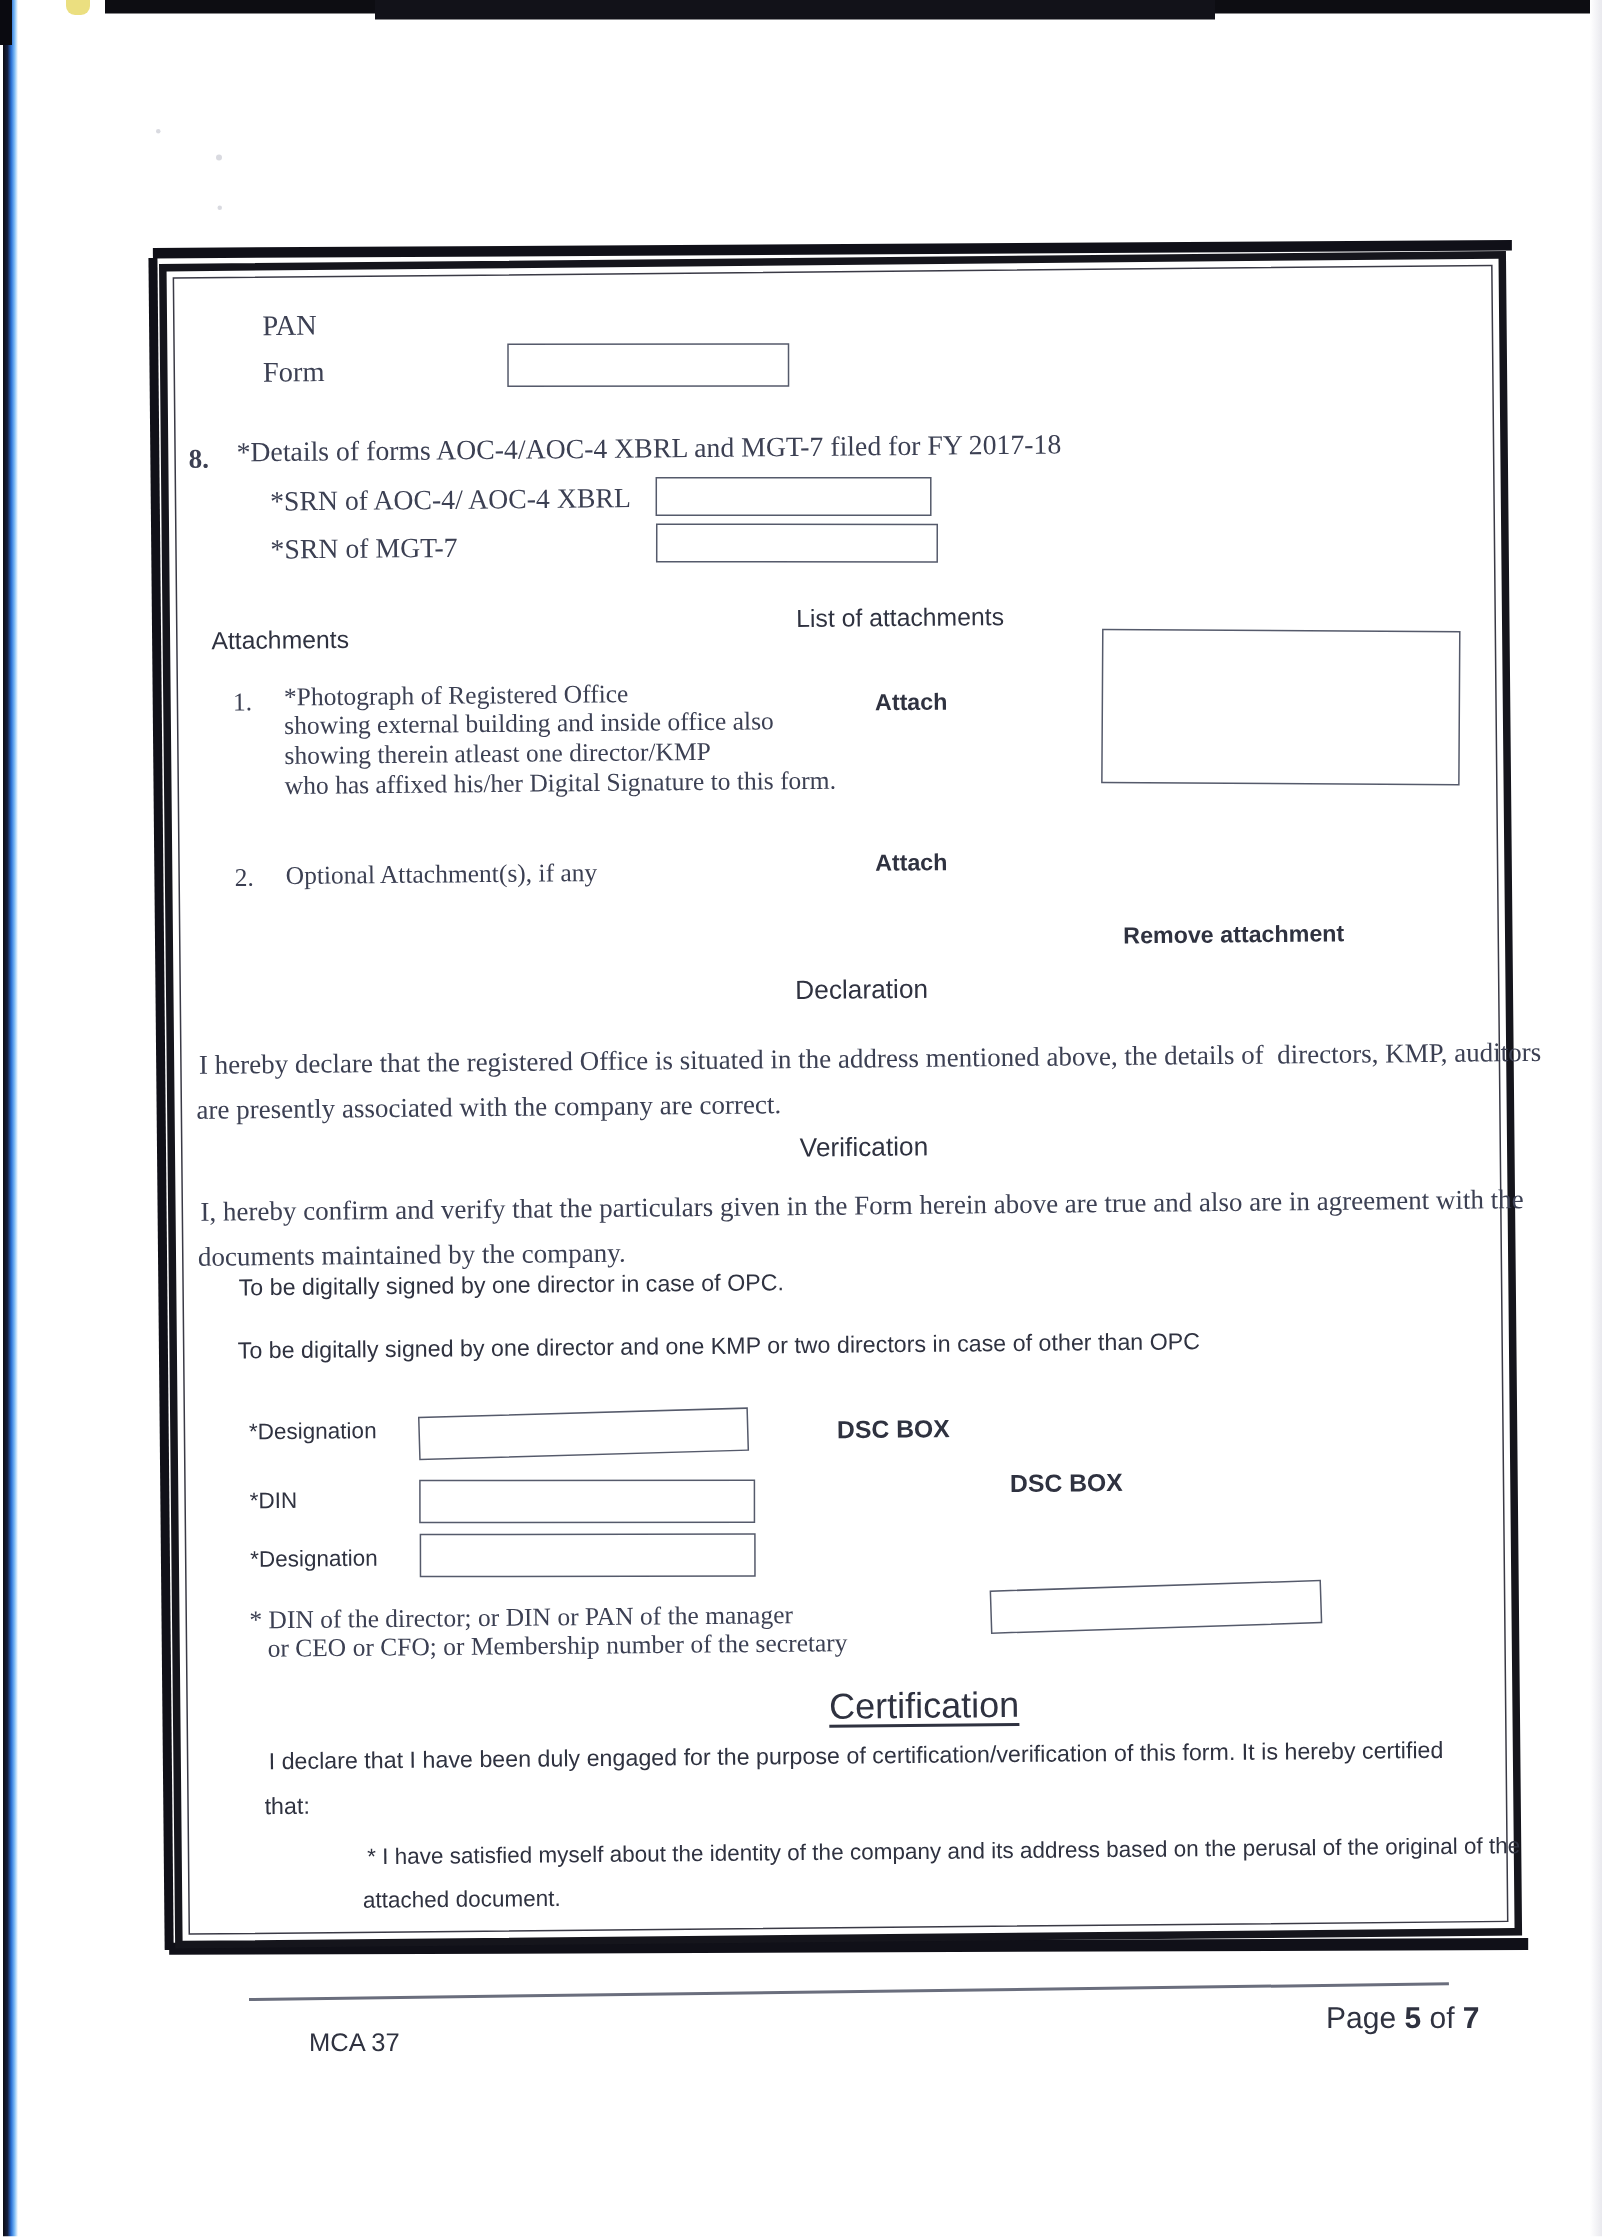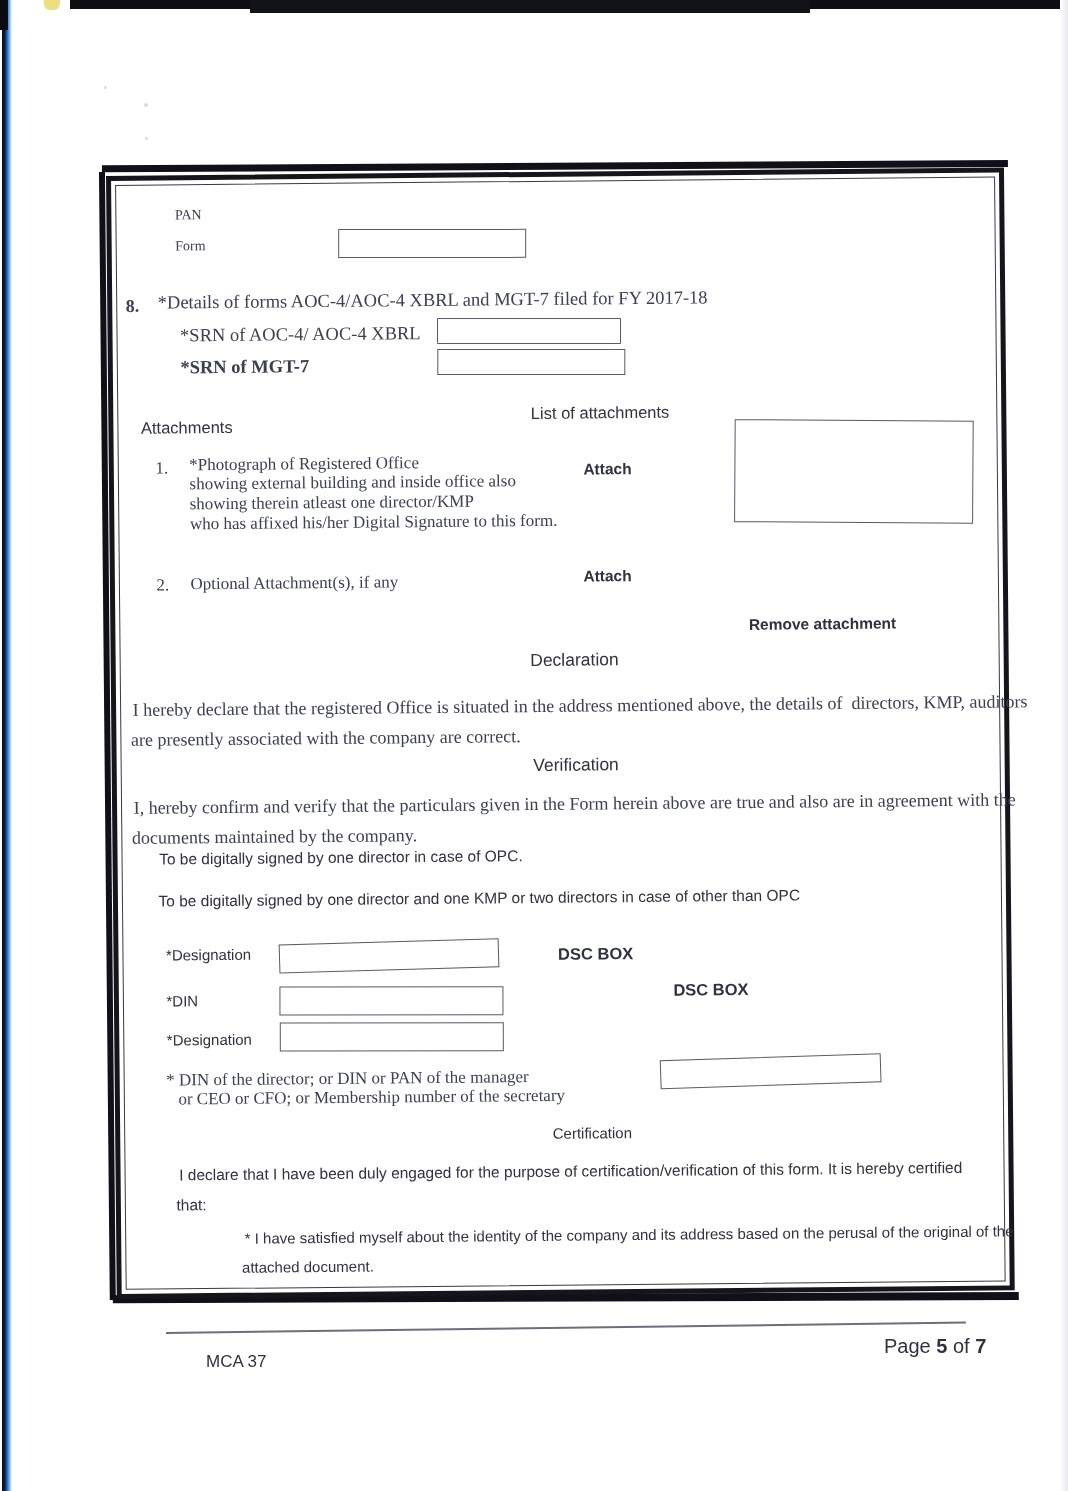--- a/index.html
+++ b/index.html
@@ -82,33 +82,33 @@
   .serif{font-family:"Liberation Serif", serif;color:#3c4053;}
   .sans{font-family:"Liberation Sans", sans-serif;color:#2f3240;}
 
   .t{position:absolute;white-space:pre;line-height:1.28;}
 
   
   .box{
     position:absolute;border:1.4px solid #555a6b;background:#ffffff;
   }
 
-  .lbl-pan{font-size:14px;}
+  .lbl-pan{font-size:19px;}
   .q-num{font-size:18px;font-weight:700;}
   .q-text{font-size:18.5px;}
   .srn-lbl{font-size:18.5px;}
 
   .sect-head{font-size:17.5px;font-weight:400;}
   .body-serif{font-size:18px;line-height:1.75;}
   .body-sans{font-size:15.5px;line-height:1.85;}
   .bold-sans{font-size:15.5px;font-weight:700;}
   .small-sans{font-size:15px;}
 
   .cert-title{
-    font-size:15px;text-underline-offset:4px;
+    font-size:24px;text-decoration:underline;text-underline-offset:4px;
   }
 
   
   #footer-rule{
     position:absolute;left:166px;top:1332px;width:800px;height:2px;
     background:#6a6e7d;transform:rotate(-0.75deg);transform-origin:left top;
   }
   #footer-left{position:absolute;left:206px;top:1352px;font-size:17px;}
   #footer-right{position:absolute;left:884px;top:1335px;font-size:20px;}
   #footer-right b{font-weight:700;}
@@ -149,21 +149,21 @@
     <div class="box" style="left:343px;top:228px;width:186px;height:27px;transform:rotate(0.5deg);"></div>
 
     <div class="t serif q-num" style="left:130px;top:291px;">8.</div>
 
     <div class="t serif q-text" style="left:162px;top:288px;">*Details of forms AOC-4/AOC-4 XBRL and MGT-7 filed for FY 2017-18</div>
 
     <div class="t serif srn-lbl" style="left:184px;top:321px;">*SRN of AOC-4/ AOC-4 XBRL</div>
 
     <div class="box" style="left:441px;top:318px;width:182px;height:24px;transform:rotate(0.55deg);"></div>
 
-    <div class="t serif srn-lbl" style="left:184px;top:353px;font-weight:bold;">*SRN of MGT-7</div>
+    <div class="t serif srn-lbl" style="left:184px;top:353px;">*SRN of MGT-7</div>
 
     <div class="box" style="left:441px;top:349px;width:186px;height:24px;transform:rotate(0.6deg);"></div>
 
     <div class="t sans" style="left:144px;top:414px;font-size:16.5px;">Attachments</div>
 
     <div class="t sans" style="left:534px;top:403px;font-size:16.5px;">List of attachments</div>
 
     <div class="box" style="left:737px;top:423px;width:237px;height:101px;transform:rotate(0.9deg);"></div>
 
     <div class="t serif q-num" style="left:158px;top:454px;font-size:17px;font-weight:400;">1.</div>

